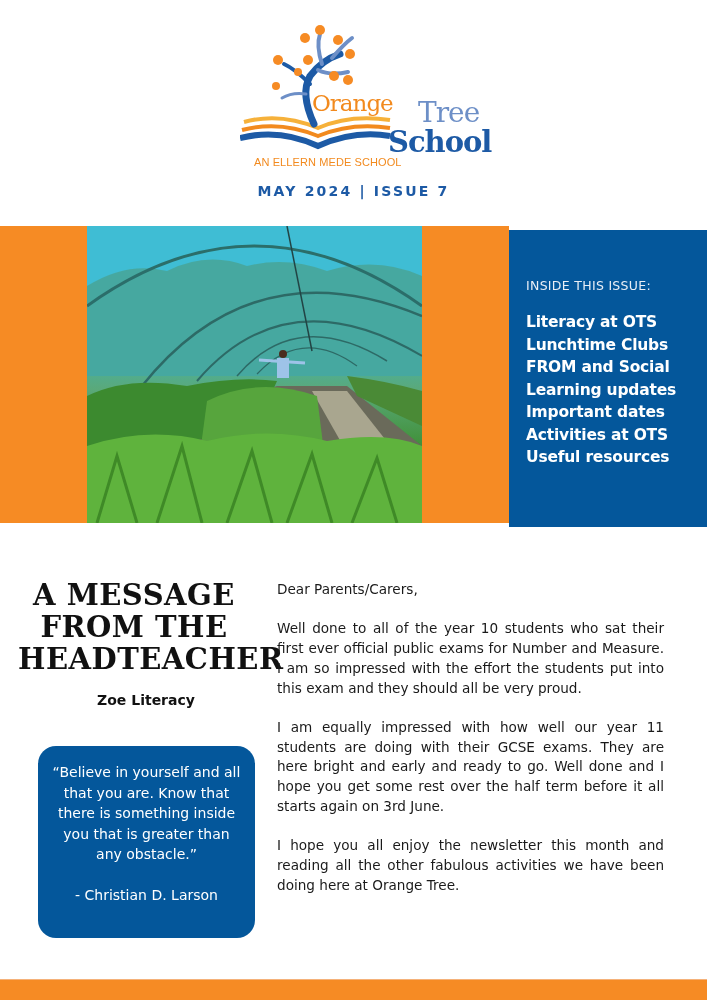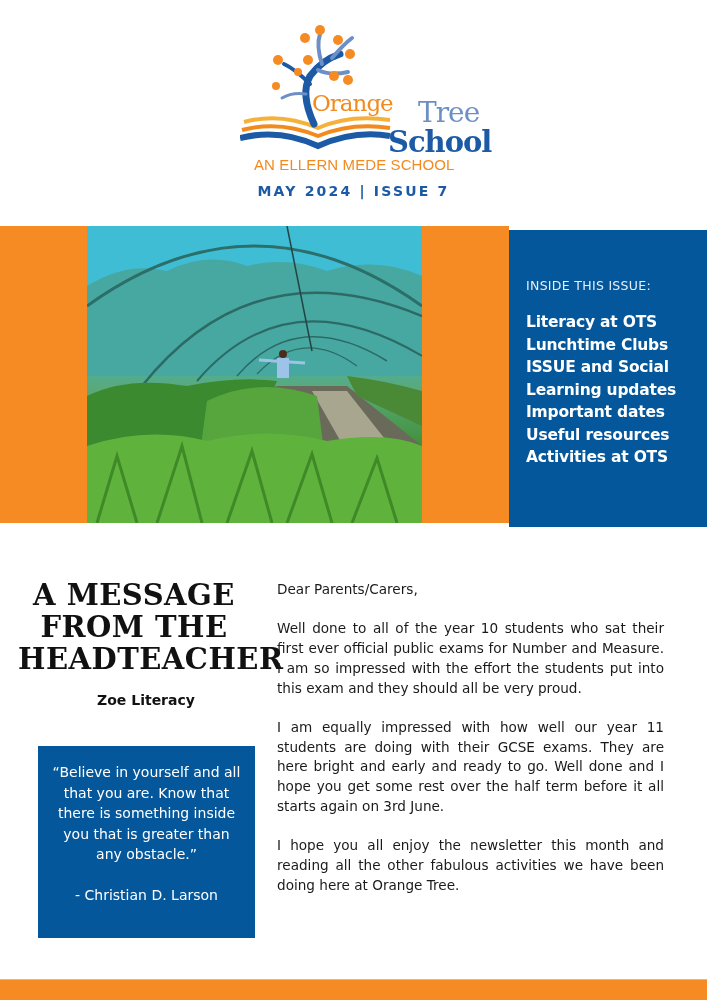--- a/index.html
+++ b/index.html
@@ -5,38 +5,38 @@
   * { box-sizing: border-box; margin: 0; padding: 0; }
   html, body { width: 707px; height: 1000px; background: #ffffff; overflow: hidden; }
   body { position: relative; font-family: "DejaVu Sans", "Liberation Sans", sans-serif; color: #1a1a1a; }
 
   
   .logo { position: absolute; left: 240px; top: 24px; width: 235px; height: 150px; }
   .logo-tree { position: absolute; left: 0; top: 0; }
   .logo-word-orange { position: absolute; left: 72px; top: 66px; font-family: "DejaVu Serif", serif; font-size: 23px; color: #f28a1e; letter-spacing: -1px; }
   .logo-word-tree { position: absolute; left: 178px; top: 72px; font-family: "DejaVu Serif", serif; font-size: 28px; color: #6d8fc7; letter-spacing: -1px; }
   .logo-word-school { position: absolute; left: 148px; top: 101px; font-family: "DejaVu Serif", serif; font-size: 29px; font-weight: bold; color: #1d5aa5; letter-spacing: -1px; }
-  .logo-sub { position: absolute; left: 14px; top: 132px; font-family: "Liberation Sans", sans-serif; font-size: 15px; color: #f28a1e; letter-spacing: 0.1px; }
+  .logo-sub { position: absolute; left: 14px; top: 132px; font-family: "Liberation Sans", sans-serif; font-size: 11px; color: #f28a1e; letter-spacing: 0.1px; }
 
   .issue-line { position: absolute; left: 0; width: 707px; top: 183px; text-align: center; font-family: "DejaVu Sans", sans-serif; font-weight: bold; font-size: 14px; letter-spacing: 2.2px; color: #1d5aa5; }
 
   
   .banner { position: absolute; left: 0; top: 226px; width: 707px; height: 297px; }
   .banner-orange-left { position: absolute; left: 0; top: 0; width: 87px; height: 297px; background: #f68b24; }
   .banner-photo { position: absolute; left: 87px; top: 0; width: 335px; height: 297px; overflow: hidden; background: linear-gradient(180deg, #4fc6e0 0%, #38b7c8 35%, #5aa97a 55%, #3f8f35 75%, #4fa33a 100%); }
   .banner-orange-right { position: absolute; left: 422px; top: 0; width: 87px; height: 297px; background: #f68b24; }
   .banner-blue { position: absolute; left: 509px; top: 4px; width: 198px; height: 297px; background: #04579b; color: #ffffff; padding: 48px 0 0 17px; }
   .inside-label { font-size: 12.5px; letter-spacing: 0.3px; color: #e9eef6; margin-bottom: 18px; font-family: "DejaVu Sans", sans-serif; }
   .inside-list { list-style: none; }
   .inside-list li { font-weight: bold; font-size: 15.5px; line-height: 22.5px; color: #ffffff; white-space: nowrap; letter-spacing: -0.2px; }
 
   
   .ht-title { position: absolute; left: 18px; width: 232px; top: 579px; text-align: center; font-family: "DejaVu Serif", serif; font-weight: bold; font-size: 29px; line-height: 32px; letter-spacing: 0.5px; color: #111; }
   .ht-name { position: absolute; left: 18px; width: 256px; top: 692px; text-align: center; font-weight: bold; font-size: 14px; color: #111; }
-  .quote-box { position: absolute; left: 38px; top: 746px; width: 217px; height: 192px; background: #04579b; color: #ffffff; text-align: center; padding: 16px 12px 0 12px; font-family: "DejaVu Sans", sans-serif; font-size: 14px; line-height: 20.5px; }
+  .quote-box { position: absolute; left: 38px; top: 746px; width: 217px; height: 192px; background: #04579b; color: #ffffff; text-align: center; padding: 16px 12px 0 12px; font-family: "DejaVu Sans", sans-serif; font-size: 14px; line-height: 20.5px; border-radius: 18px; }
   .quote-text { display: block; }
   .quote-author { display: block; margin-top: 20px; }
 
   
   .letter { position: absolute; left: 277px; top: 580px; width: 387px; font-family: "DejaVu Sans", sans-serif; font-size: 13.6px; line-height: 19.7px; color: #1a1a1a; }
   .letter p { text-align: justify; margin-bottom: 19.7px; }
   .letter p.greeting { text-align: left; }
 
   
   .footer-stripe { position: absolute; left: 0; top: 979px; width: 707px; height: 21px; background: #f68b24; border-top: 1px solid #f5b27a; }
@@ -106,25 +106,25 @@
       <path d="M0 220 Q60 200 120 215 Q180 200 240 215 Q300 205 335 220 L335 297 L0 297 Z" fill="#5fb33d"></path>
       <path d="M10 297 L30 230 L50 297 M70 297 L95 220 L115 297 M140 297 L165 225 L185 297 M200 297 L225 228 L245 297 M265 297 L290 232 L310 297" stroke="#3f8a27" stroke-width="3" fill="none"></path>
     </svg>
   </div>
   <div class="banner-orange-right"></div>
   <div class="banner-blue">
     <div class="inside-label">INSIDE THIS ISSUE:</div>
     <ul class="inside-list">
       <li>Literacy at OTS</li>
       <li>Lunchtime Clubs</li>
-      <li>ISSUE and Social</li>
+      <li>FROM and Social</li>
       <li>Learning updates</li>
       <li>Important dates</li>
+      <li>Activities at OTS</li>
       <li>Useful resources</li>
-      <li>Activities at OTS</li>
     </ul>
   </div>
 </div>
 
 <h1 class="ht-title">
   <span>A MESSAGE</span><br>
   <span>FROM THE</span><br>
   <span>HEADTEACHER</span>
 </h1>
 <div class="ht-name">Zoe Literacy</div>

